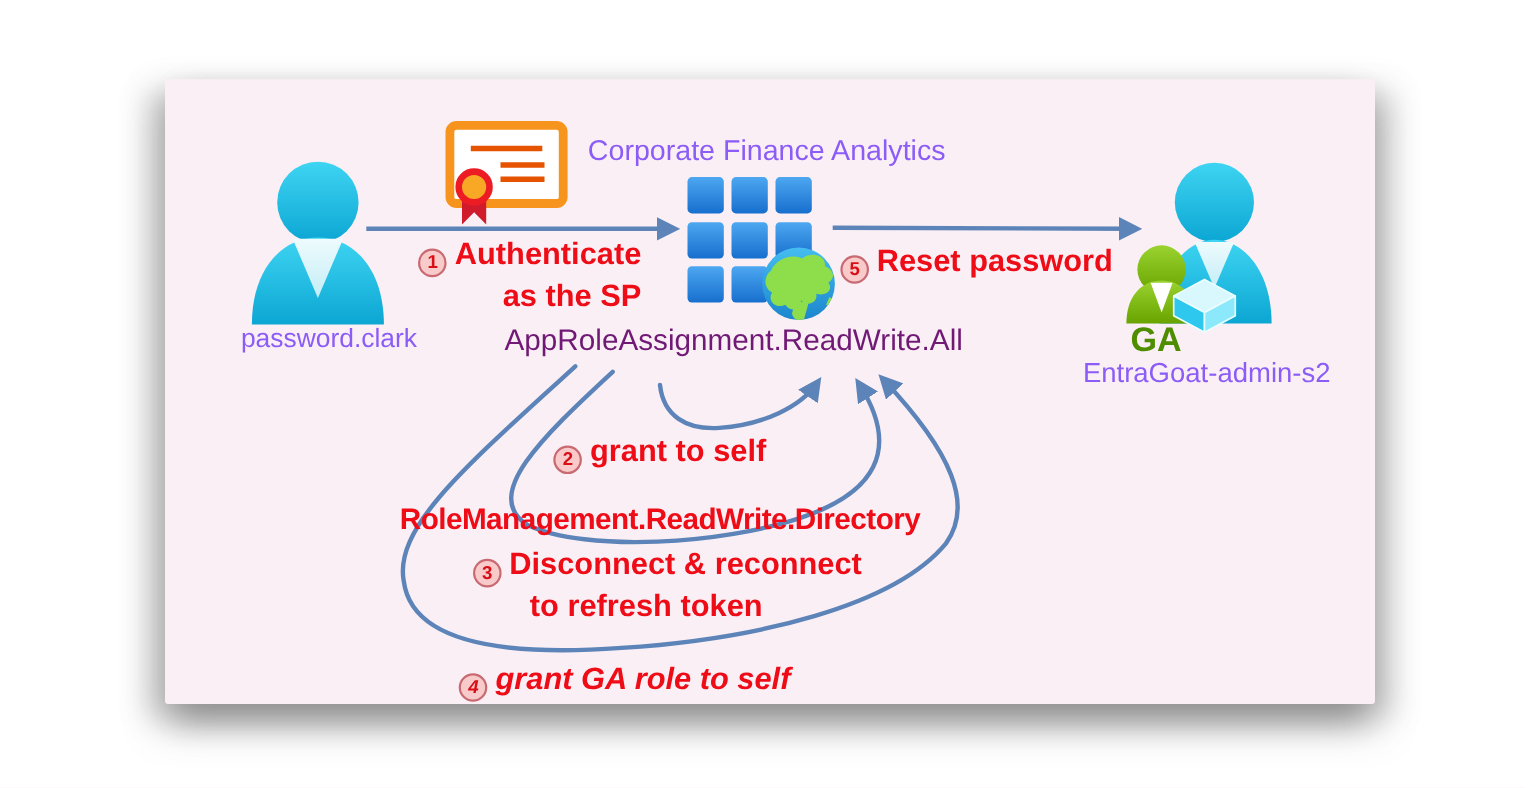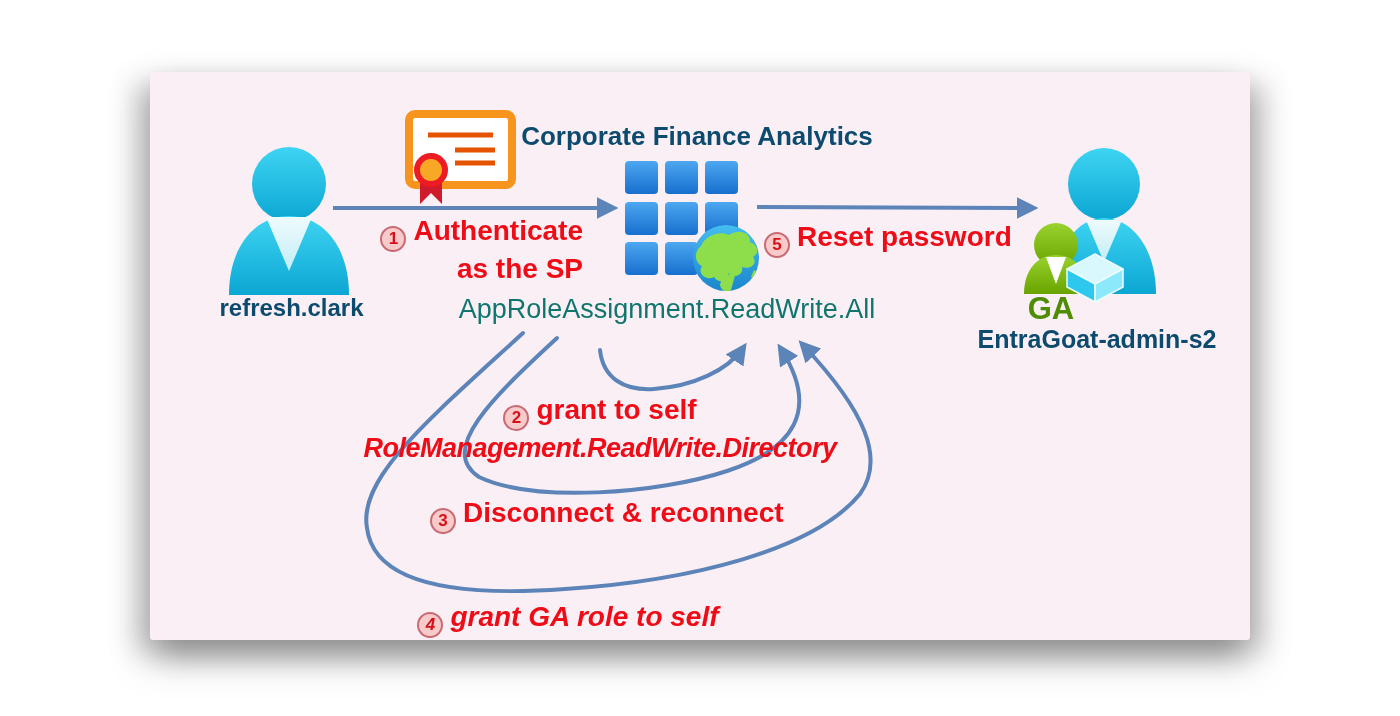--- a/index.html
+++ b/index.html
@@ -8,24 +8,24 @@
     font-family:"Liberation Sans",sans-serif;
   }
   .panel{
     position:absolute;left:150px;top:72px;width:1100px;height:568px;
     background:#fbeff6;border-radius:3px;
     box-shadow:0 18px 34px rgba(95,95,95,.50), -16px 12px 26px rgba(120,120,120,.30), 16px 12px 26px rgba(120,120,120,.28);
   }
   svg.layer{position:absolute;left:0;top:0;}
   .t{position:absolute;white-space:nowrap;}
   .center{text-align:center;}
-  .purple{color:#0c4a6e;font-weight:bold;}
+  .purple{color:#8b5cf6;font-weight:normal;}
   .red{color:#ee0c17;font-weight:bold;font-size:28px;line-height:34px;}
-  .italic{font-style:italic;}
-  .black{color:#0f766e;font-weight:normal;}
+  .italic{margin-top:24px;}
+  .black{color:#701a75;font-weight:normal;}
   .green{color:#4e8c00;font-weight:bold;}
   .badge{
     display:inline-flex;align-items:center;justify-content:center;
     width:26px;height:26px;box-sizing:border-box;border-radius:50%;
     background:#f8caca;border:2px solid #c96a72;color:#d90f17;
     font-size:17px;font-weight:bold;vertical-align:-4px;margin-right:7px;
     line-height:1;
   }
 </style>
 </head>
@@ -123,21 +123,21 @@
     <path d="M79,112 L107,127 L79,142 L51,127 Z" fill="#d9f8fe"></path>
     <path d="M51,127 L79,142 L79,160 L51,145 Z" fill="#2ec8ef"></path>
     <path d="M107,127 L79,142 L79,160 L107,145 Z" fill="#8ce8fb"></path>
   </g>
 </svg>
 
 <div class="t purple center" style="left:497px;top:121px;width:400px;font-size:26px;">Corporate Finance Analytics</div>
 
 <div class="t black center" style="left:452px;top:294px;width:430px;font-size:27px;">AppRoleAssignment.ReadWrite.All</div>
 
-<div class="t purple center" style="left:219px;top:294px;width:145px;font-size:24px;">refresh.clark</div>
+<div class="t purple center" style="left:219px;top:294px;width:145px;font-size:24px;">password.clark</div>
 
 <div class="t green center" style="left:1012px;top:291px;width:78px;font-size:31px;">GA</div>
 
 <div class="t purple center" style="left:947px;top:325px;width:300px;font-size:25px;">EntraGoat-admin-s2</div>
 
 <div class="t red center" style="left:348px;top:214px;width:235px;text-align:right;">
   <div><span class="badge">1</span><span>Authenticate</span></div>
   <div>as the SP</div>
 </div>
 
@@ -145,17 +145,18 @@
   <span class="badge">5</span><span>Reset password</span>
 </div>
 
 <div class="t red center" style="left:350px;top:393px;width:500px;">
   <div><span class="badge">2</span><span>grant to self</span></div>
   <div class="italic" style="font-size:27px;letter-spacing:-0.5px;">RoleManagement.ReadWrite.Directory</div>
 </div>
 
 <div class="t red center" style="left:430px;top:496px;width:315px;text-align:center;">
   <div><span class="badge">3</span><span>Disconnect &amp; reconnect</span></div>
+  <div>to refresh token</div>
 </div>
 
 <div class="t red center" style="left:408px;top:600px;width:320px;font-style:italic;">
   <span class="badge">4</span><span>grant GA role to self</span>
 </div>
 
 </body></html>

